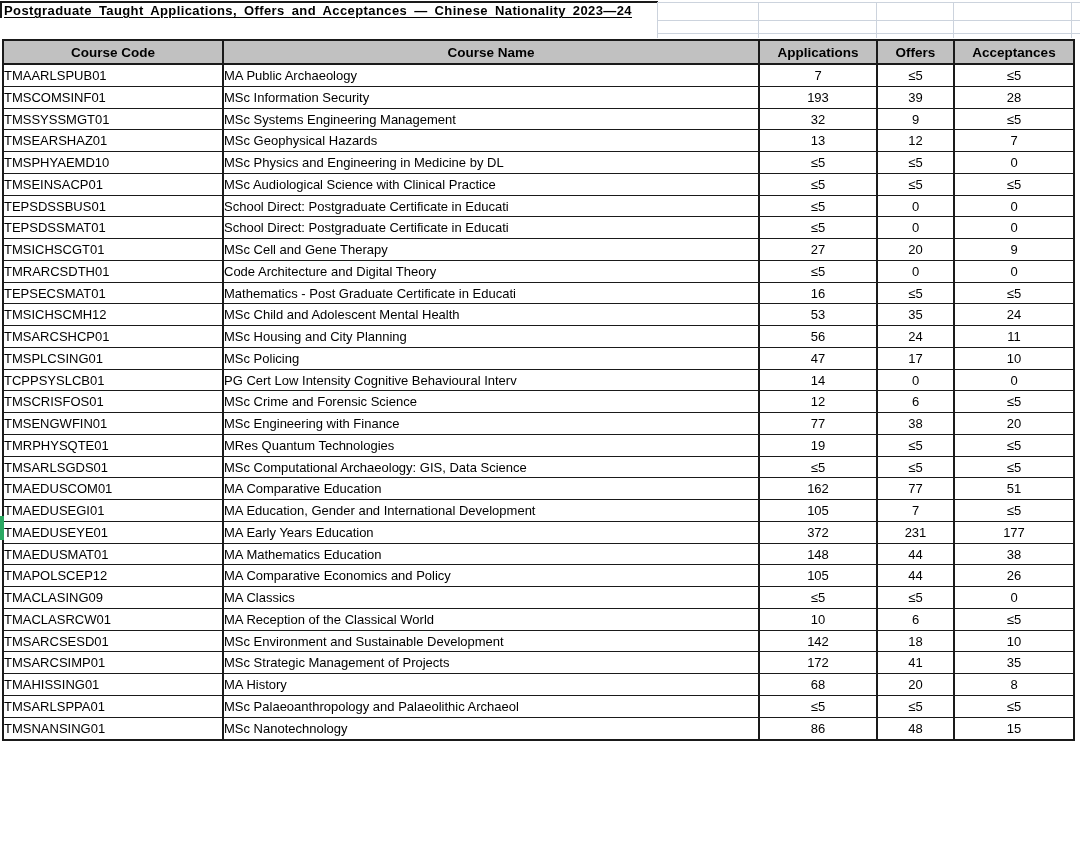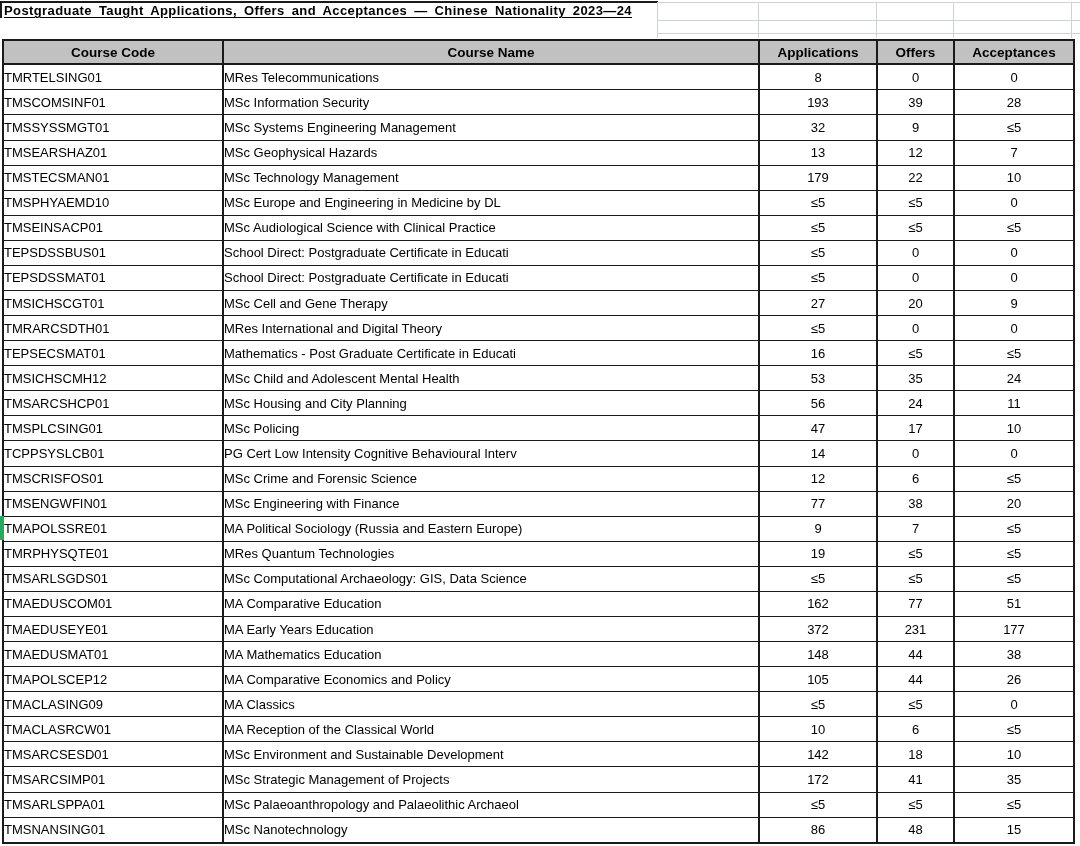--- a/index.html
+++ b/index.html
@@ -15,21 +15,21 @@
     letter-spacing:0.4px; word-spacing:3px; white-space:nowrap;
     text-decoration:underline; text-underline-offset:2px; text-decoration-thickness:1.2px;
   }
   
   .gv { position:absolute; width:1px; top:2px; height:36px; background:var(--gridline); }
   .gh { position:absolute; height:1px; left:657px; width:423px; background:var(--gridline); }
   .gv.v1{left:657px;} .gv.v2{left:758px;} .gv.v3{left:876px;} .gv.v4{left:953px;} .gv.v5{left:1071px;}
   .gh.h1{top:2px;} .gh.h2{top:20px;} .gh.h3{top:33px;}
   
   table.grid {
-    position:absolute; left:2px; top:39px; width:1071px; height:805px;
+    position:absolute; left:2px; top:39px; width:1071px; height:702px;
     border-collapse:collapse; table-layout:fixed;
     border:2px solid var(--border);
   }
   table.grid th {
     background:var(--header-bg); border:2px solid var(--border);
     font-size:13.5px; font-weight:bold; text-align:center; padding:0; height:22px;
     white-space:nowrap; overflow:hidden;
   }
   table.grid td {
     border:1.5px solid var(--border); border-left-width:2px; border-right-width:2px;
@@ -70,25 +70,25 @@
       <tr id="header-row">
           <th>Course Code</th>
           <th>Course Name</th>
           <th>Applications</th>
           <th>Offers</th>
           <th>Acceptances</th>
         </tr>
     </thead>
     <tbody id="body-rows">
         <tr>
-          <td class="txt">TMRTELSING01</td>
-          <td class="txt">MRes Telecommunications</td>
-          <td class="num">8</td>
-          <td class="num">0</td>
-          <td class="num">0</td>
+          <td class="txt">TMAARLSPUB01</td>
+          <td class="txt">MA Public Archaeology</td>
+          <td class="num">7</td>
+          <td class="num">≤5</td>
+          <td class="num">≤5</td>
         </tr>
         <tr>
           <td class="txt">TMSCOMSINF01</td>
           <td class="txt">MSc Information Security</td>
           <td class="num">193</td>
           <td class="num">39</td>
           <td class="num">28</td>
         </tr>
         <tr>
           <td class="txt">TMSSYSSMGT01</td>
@@ -98,29 +98,22 @@
           <td class="num">≤5</td>
         </tr>
         <tr>
           <td class="txt">TMSEARSHAZ01</td>
           <td class="txt">MSc Geophysical Hazards</td>
           <td class="num">13</td>
           <td class="num">12</td>
           <td class="num">7</td>
         </tr>
         <tr>
-          <td class="txt">TMSTECSMAN01</td>
-          <td class="txt">MSc Technology Management</td>
-          <td class="num">179</td>
-          <td class="num">22</td>
-          <td class="num">10</td>
-        </tr>
-        <tr>
           <td class="txt">TMSPHYAEMD10</td>
-          <td class="txt">MSc Europe and Engineering in Medicine by DL</td>
+          <td class="txt">MSc Physics and Engineering in Medicine by DL</td>
           <td class="num">≤5</td>
           <td class="num">≤5</td>
           <td class="num">0</td>
         </tr>
         <tr>
           <td class="txt">TMSEINSACP01</td>
           <td class="txt">MSc Audiological Science with Clinical Practice</td>
           <td class="num">≤5</td>
           <td class="num">≤5</td>
           <td class="num">≤5</td>
@@ -141,21 +134,21 @@
         </tr>
         <tr>
           <td class="txt">TMSICHSCGT01</td>
           <td class="txt">MSc Cell and Gene Therapy</td>
           <td class="num">27</td>
           <td class="num">20</td>
           <td class="num">9</td>
         </tr>
         <tr>
           <td class="txt">TMRARCSDTH01</td>
-          <td class="txt">MRes International and Digital Theory</td>
+          <td class="txt">Code Architecture and Digital Theory</td>
           <td class="num">≤5</td>
           <td class="num">0</td>
           <td class="num">0</td>
         </tr>
         <tr>
           <td class="txt">TEPSECSMAT01</td>
           <td class="txt">Mathematics - Post Graduate Certificate in Educati</td>
           <td class="num">16</td>
           <td class="num">≤5</td>
           <td class="num">≤5</td>
@@ -196,27 +189,20 @@
           <td class="num">≤5</td>
         </tr>
         <tr>
           <td class="txt">TMSENGWFIN01</td>
           <td class="txt">MSc Engineering with Finance</td>
           <td class="num">77</td>
           <td class="num">38</td>
           <td class="num">20</td>
         </tr>
         <tr>
-          <td class="txt">TMAPOLSSRE01</td>
-          <td class="txt">MA Political Sociology (Russia and Eastern Europe)</td>
-          <td class="num">9</td>
-          <td class="num">7</td>
-          <td class="num">≤5</td>
-        </tr>
-        <tr>
           <td class="txt">TMRPHYSQTE01</td>
           <td class="txt">MRes Quantum Technologies</td>
           <td class="num">19</td>
           <td class="num">≤5</td>
           <td class="num">≤5</td>
         </tr>
         <tr>
           <td class="txt">TMSARLSGDS01</td>
           <td class="txt">MSc Computational Archaeology: GIS, Data Science</td>
           <td class="num">≤5</td>
@@ -224,20 +210,27 @@
           <td class="num">≤5</td>
         </tr>
         <tr>
           <td class="txt">TMAEDUSCOM01</td>
           <td class="txt">MA Comparative Education</td>
           <td class="num">162</td>
           <td class="num">77</td>
           <td class="num">51</td>
         </tr>
         <tr>
+          <td class="txt">TMAEDUSEGI01</td>
+          <td class="txt">MA Education, Gender and International Development</td>
+          <td class="num">105</td>
+          <td class="num">7</td>
+          <td class="num">≤5</td>
+        </tr>
+        <tr>
           <td class="txt">TMAEDUSEYE01</td>
           <td class="txt">MA Early Years Education</td>
           <td class="num">372</td>
           <td class="num">231</td>
           <td class="num">177</td>
         </tr>
         <tr>
           <td class="txt">TMAEDUSMAT01</td>
           <td class="txt">MA Mathematics Education</td>
           <td class="num">148</td>
@@ -273,20 +266,27 @@
           <td class="num">10</td>
         </tr>
         <tr>
           <td class="txt">TMSARCSIMP01</td>
           <td class="txt">MSc Strategic Management of Projects</td>
           <td class="num">172</td>
           <td class="num">41</td>
           <td class="num">35</td>
         </tr>
         <tr>
+          <td class="txt">TMAHISSING01</td>
+          <td class="txt">MA History</td>
+          <td class="num">68</td>
+          <td class="num">20</td>
+          <td class="num">8</td>
+        </tr>
+        <tr>
           <td class="txt">TMSARLSPPA01</td>
           <td class="txt">MSc Palaeoanthropology and Palaeolithic Archaeol</td>
           <td class="num">≤5</td>
           <td class="num">≤5</td>
           <td class="num">≤5</td>
         </tr>
         <tr>
           <td class="txt">TMSNANSING01</td>
           <td class="txt">MSc Nanotechnology</td>
           <td class="num">86</td>

